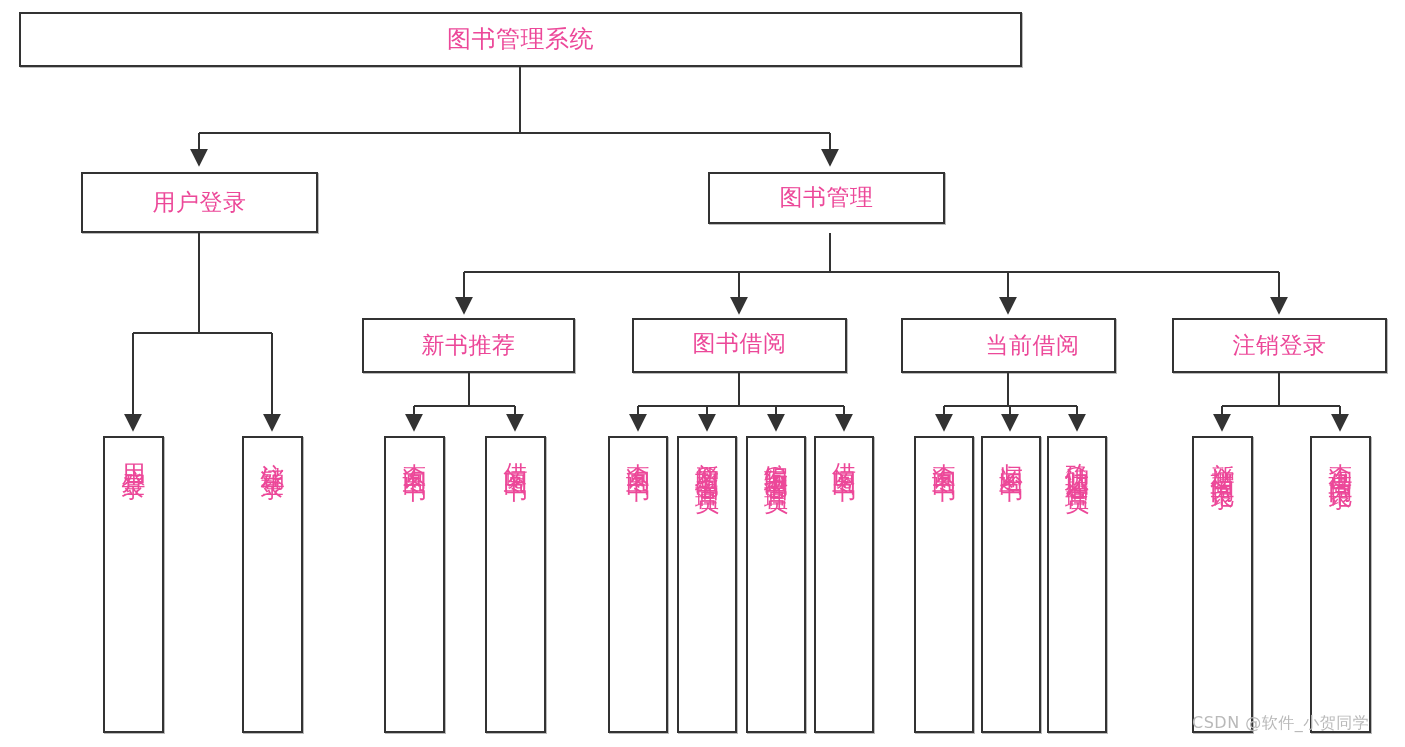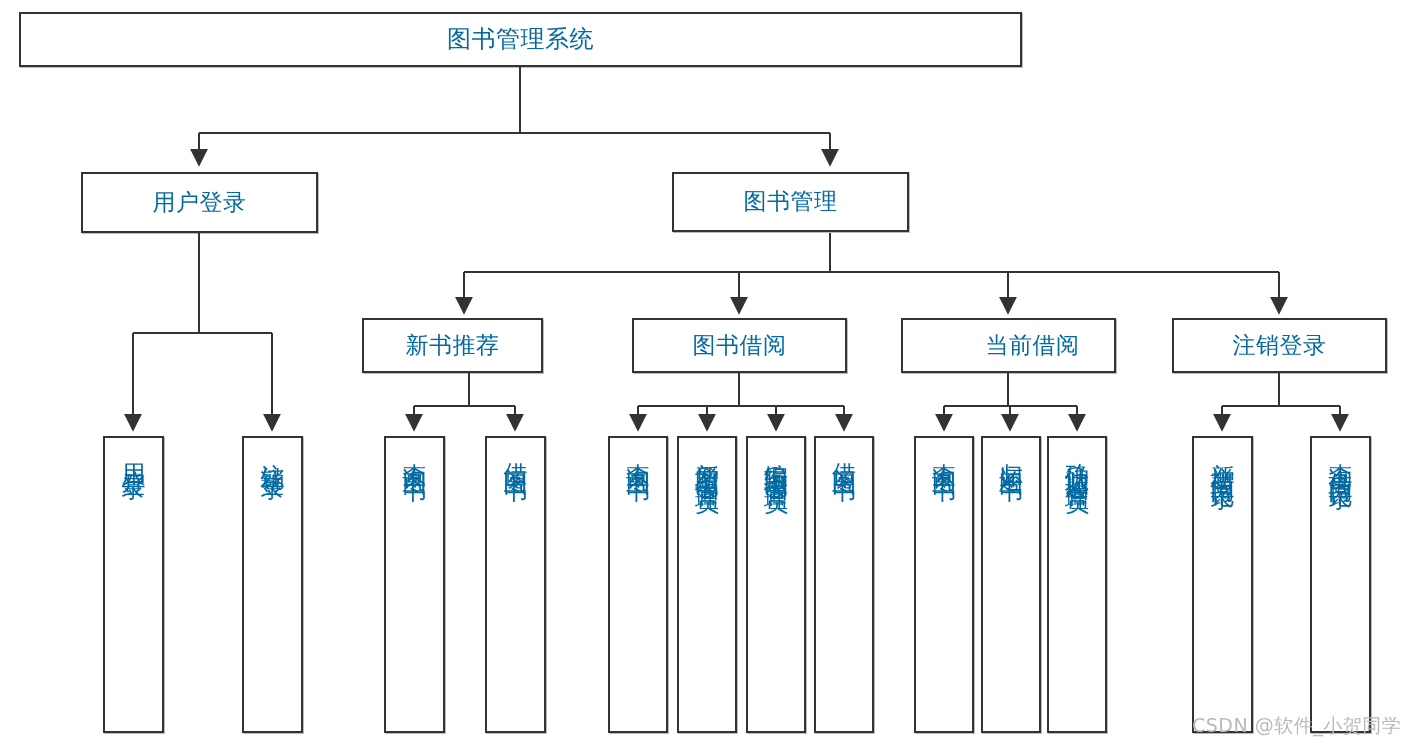--- a/index.html
+++ b/index.html
@@ -27,21 +27,21 @@
     pointer-events: none;
   }
   .node {
     position: absolute;
     box-sizing: border-box;
     border: 2.5px solid #333333;
     background: #ffffff;
     display: flex;
     align-items: center;
     justify-content: center;
-    color: #0369a1;
+    color: #ec4899;
     box-shadow: 1px 1px 0 rgba(60,60,60,0.35);
   }
   .node .lbl {
     display: block;
     text-align: center;
     line-height: 1.12;
     letter-spacing: 0.5px;
   }
   
   .node.h .lbl {
@@ -63,21 +63,21 @@
     font-size: 24px;
     line-height: 1.0;
     letter-spacing: 5px;
     white-space: nowrap;
   }
   .node.v.tall .lbl {
     letter-spacing: 4px;
   }
   .watermark {
     position: absolute;
-    font-size: 19px;
+    font-size: 16px;
     color: #b9b9b9;
     white-space: nowrap;
     letter-spacing: 0.5px;
   }
 </style>
 </head>
 <body>
 
 <div id="diagram">
 
@@ -131,28 +131,28 @@
     </g>
   </svg>
 
   <div class="node h root" style="left:19px; top:12px; width:1003px; height:55px;">
     <span class="lbl">图书管理系统</span>
   </div>
 
   <div class="node h" style="left:81px; top:172px; width:237px; height:61px;">
     <span class="lbl">用户登录</span>
   </div>
-  <div class="node h" style="left:672px; top:172px; width:237px; height:60px;">
+  <div class="node h" style="left:708px; top:172px; width:237px; height:52px;">
     <span class="lbl">图书管理</span>
   </div>
 
-  <div class="node h" style="left:362px; top:318px; width:181px; height:55px;">
+  <div class="node h" style="left:362px; top:318px; width:213px; height:55px;">
     <span class="lbl">新书推荐</span>
   </div>
-  <div class="node h" style="left:632px; top:318px; width:215px; height:55px;">
+  <div class="node h" style="left:632px; top:318px; width:215px; height:55px;font-family:Liberation Mono, monospace;">
     <span class="lbl">图书借阅</span>
   </div>
   <div class="node h" style="left:901px; top:318px; width:215px; height:55px;padding-left:48px;">
     <span class="lbl">当前借阅</span>
   </div>
   <div class="node h" style="left:1172px; top:318px; width:215px; height:55px;">
     <span class="lbl">注销登录</span>
   </div>
 
   <div class="node v" style="left:103px; top:436px; width:61px; height:297px;">

